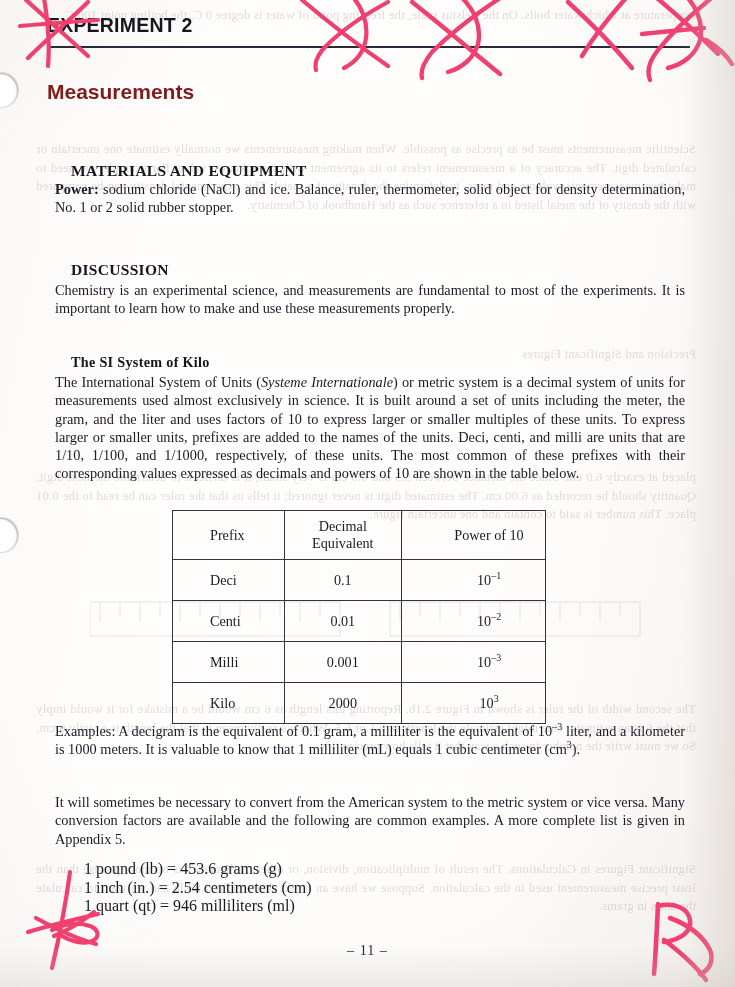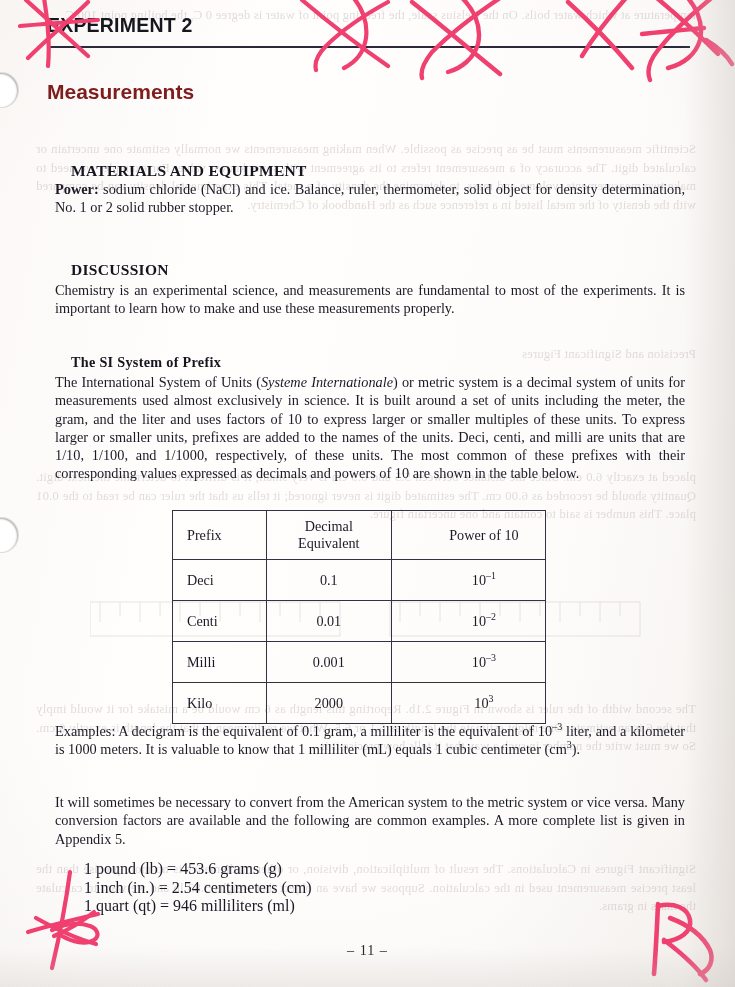--- a/index.html
+++ b/index.html
@@ -155,21 +155,21 @@
   table.prefix-table td, table.prefix-table th {
     border: 1.3px solid #33333f;
     padding: 0;
     height: 40px;
     font-weight: normal;
     text-align: center;
     vertical-align: middle;
   }
   table.prefix-table thead th { height: 48px; line-height: 17px; }
   table.prefix-table td.c0, table.prefix-table th.c0 {
-    width: 90px; text-align: left; padding-left: 14px;
+    width: 90px; text-align: left; padding-left: 37px;
   }
   table.prefix-table td.c1, table.prefix-table th.c1 { width: 140px; }
   table.prefix-table td.c2, table.prefix-table th.c2 { width: 144px; padding-left: 31px; }
 
   
   .conv {
     position: absolute;
     left: 84px;
     top: 860px;
     font-size: 16px;
@@ -254,21 +254,21 @@
     </div>
 
     <div class="blk" style="top:245px;">
       <h3 class="head">DISCUSSION</h3>
     </div>
     <div class="blk" style="top:281px;">
       <p class="body">Chemistry is an experimental science, and measurements are fundamental to most of the experiments. It is important to learn how to make and use these measurements properly.</p>
     </div>
 
     <div class="blk" style="top:338px;">
-      <h3 class="head sm">The SI System of Prefix</h3>
+      <h3 class="head sm">The SI System of Kilo</h3>
     </div>
     <div class="blk" style="top:373px;">
       <p class="body"><span>The International System of Units (</span><i>Systeme Internationale</i><span>) or metric system is a decimal system of units for measurements used almost exclusively in science. It is built around a set of units including the meter, the gram, and the liter and uses factors of 10 to express larger or smaller multiples of these units. To express larger or smaller units, prefixes are added to the names of the units. Deci, centi, and milli are units that are 1/10, 1/100, and 1/1000, respectively, of these units. The most common of these prefixes with their corresponding values expressed as decimals and powers of 10 are shown in the table below.</span></p>
     </div>
 
     <div class="tbl-wrap">
       <table class="prefix-table">
         <thead>
           <tr>
             <th class="c0">Prefix</th>

